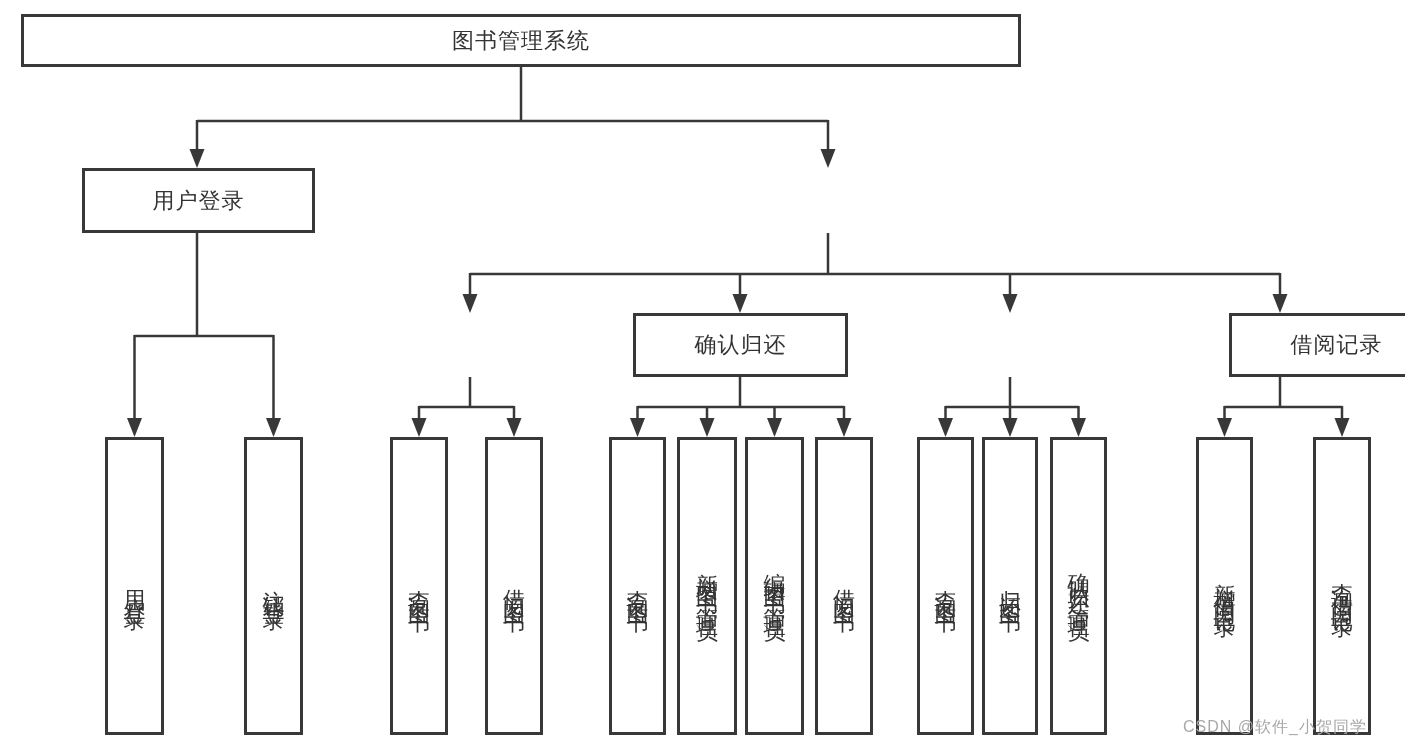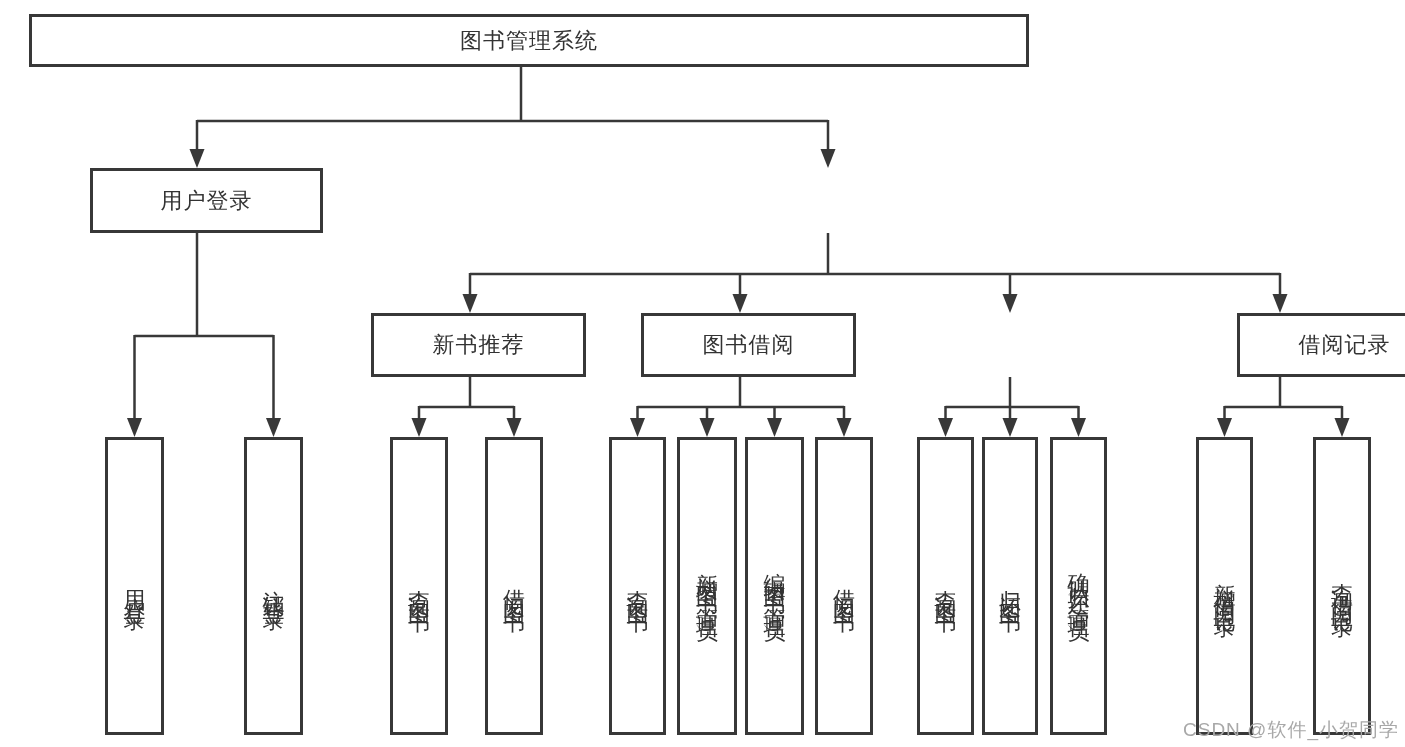--- a/index.html
+++ b/index.html
@@ -10,33 +10,33 @@
     position:absolute;
     box-sizing:border-box;
     border:3px solid #383838;
     background:#ffffff;
     color:#333333;
     display:flex;
     align-items:center;
     justify-content:center;
     text-align:center;
   }
-  .node.h{font-size:22px;letter-spacing:1px;margin-left:8px;}
+  .node.h{font-size:22px;letter-spacing:1px;}
   .node.v{
     writing-mode:vertical-rl;
     text-orientation:mixed;
     font-size:22px;
     letter-spacing:7px;
     line-height:1;
     overflow:hidden;
   }
   .watermark{
     position:absolute;
     left:1183px;top:717px;
-    font-size:19px;
+    font-size:16px;
     color:#a8a8a8;
     letter-spacing:1px;
     white-space:nowrap;
     z-index:5;
   }
 </style>
 </head>
 <body>
 
 <div class="canvas">
@@ -83,22 +83,21 @@
         <polygon stroke="none" points="1217,418 1232,418 1224.5,437"></polygon>
         <polygon stroke="none" points="1334.5,418 1349.5,418 1342,437"></polygon>
       </g>
     </g>
   </svg>
 
   <div class="node h" style="left:21px;top:14px;width:1000px;height:53px">图书管理系统</div>
 
   <div class="node h" style="left:82px;top:168px;width:233px;height:65px">用户登录</div>
 
-  <div class="node h" style="left:363px;top:313px;width:215px;height:64px">新书推荐</div>
-  <div class="node h" style="left:633px;top:313px;width:215px;height:64px">图书借阅</div>
+  <div class="node h" style="left:633px;top:313px;width:215px;height:64px">确认归还</div>
   <div class="node h" style="left:1229px;top:313px;width:215px;height:64px">借阅记录</div>
 
   <div class="node v" style="left:105px;top:437px;width:59px;height:298px">用户登录</div>
   <div class="node v" style="left:244px;top:437px;width:59px;height:298px">注销登录</div>
 
   <div class="node v" style="left:390px;top:437px;width:58px;height:298px">查询图书</div>
   <div class="node v" style="left:485px;top:437px;width:58px;height:298px">借阅图书</div>
 
   <div class="node v" style="left:609px;top:437px;width:57px;height:298px">查询图书</div>
   <div class="node v" style="left:677px;top:437px;width:60px;height:298px">新增图书（管理员）</div>

